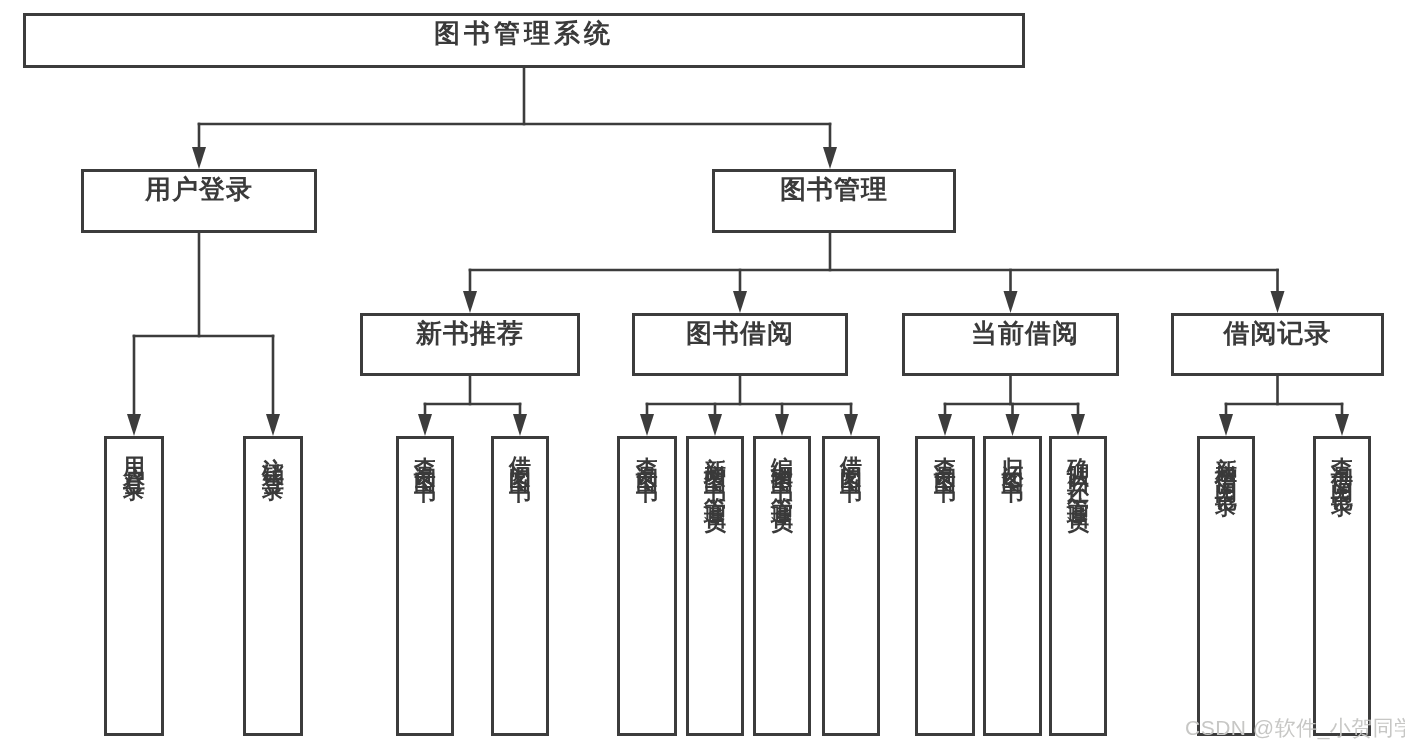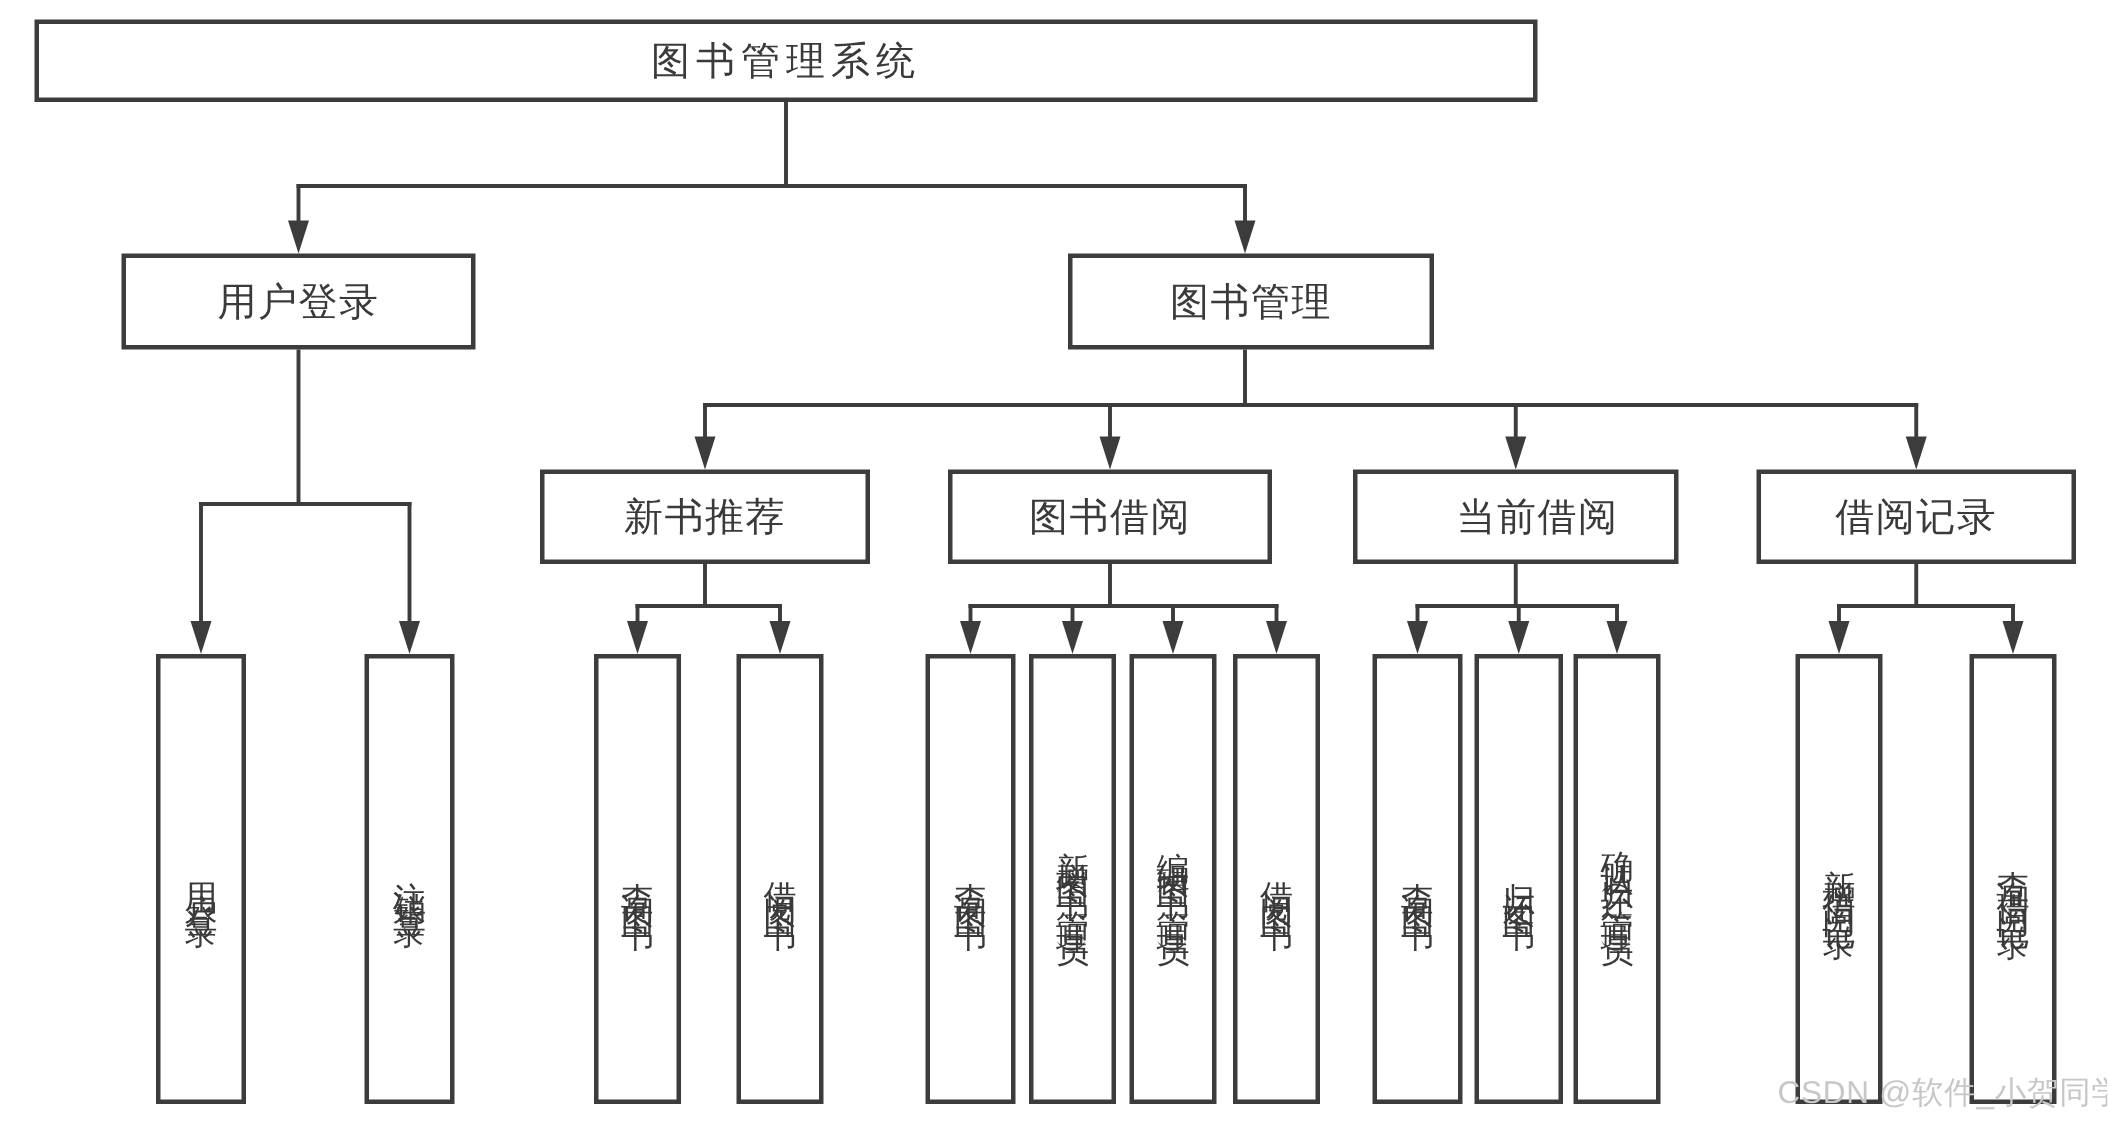--- a/index.html
+++ b/index.html
@@ -21,23 +21,24 @@
     top: 0;
     z-index: 1;
   }
   .node {
     position: absolute;
     box-sizing: border-box;
     background: var(--box-fill, #ffffff);
     border: 3px solid var(--line-color, #3c3c3c);
     color: var(--text-color, #3a3a3a);
     display: flex;
-    align-items: center;
+    align-items: flex-start;
     justify-content: center;
     z-index: 2;
+    font-weight: bold;
   }
   .node.h .label {
     font-size: 26px;
     letter-spacing: 1px;
     white-space: nowrap;
   }
   .node[data-node-id="root"] .label {
     letter-spacing: 4px;
   }
   .node.v .label {

